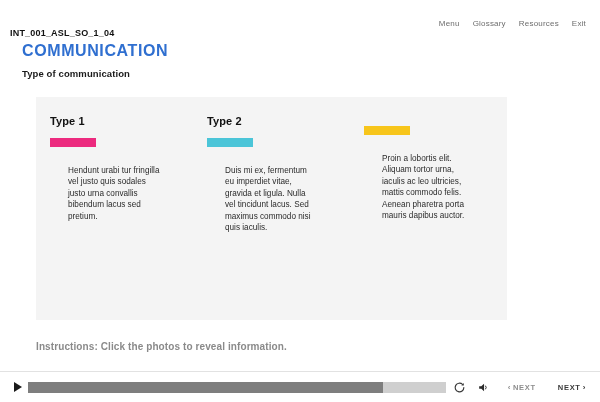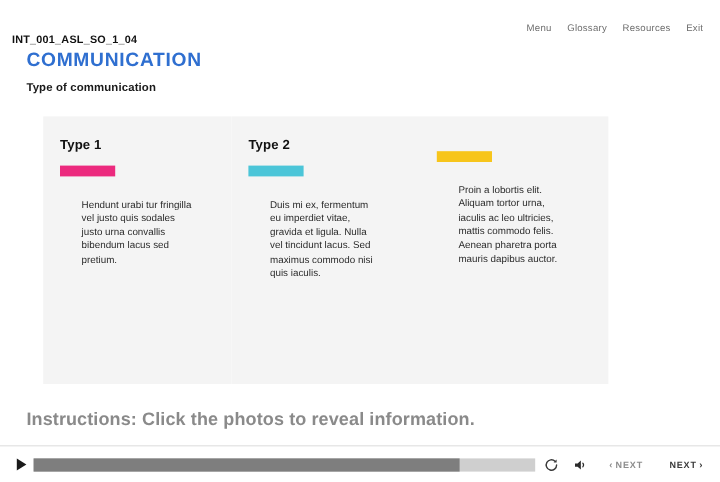--- a/index.html
+++ b/index.html
@@ -98,23 +98,23 @@
   .card-body {
     font-size: 8.2px;
     line-height: 11.4px;
     color: #2b2b2b;
     margin: 18px;
   }
 
   
   #instructions {
     position: absolute;
-    left: 22px;
+    left: 36px;
     top: 341px;
-    font-size: 15px;
+    font-size: 10px;
     font-weight: bold;
     color: #8a8a8a;
     letter-spacing: 0.1px;
   }
 
   
   #player-bar {
     position: absolute;
     left: 0;
     bottom: 0;

